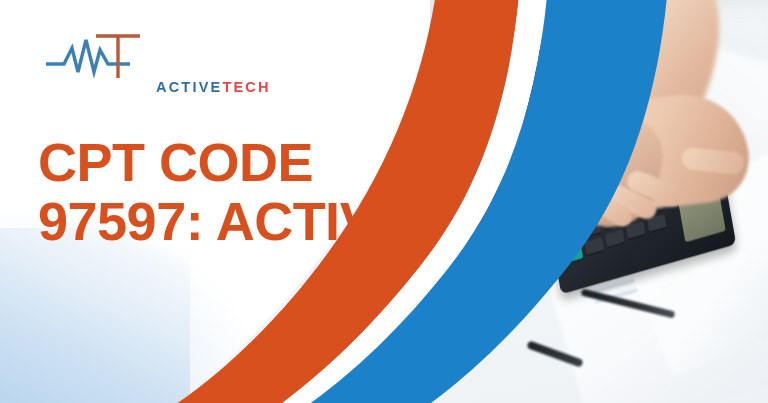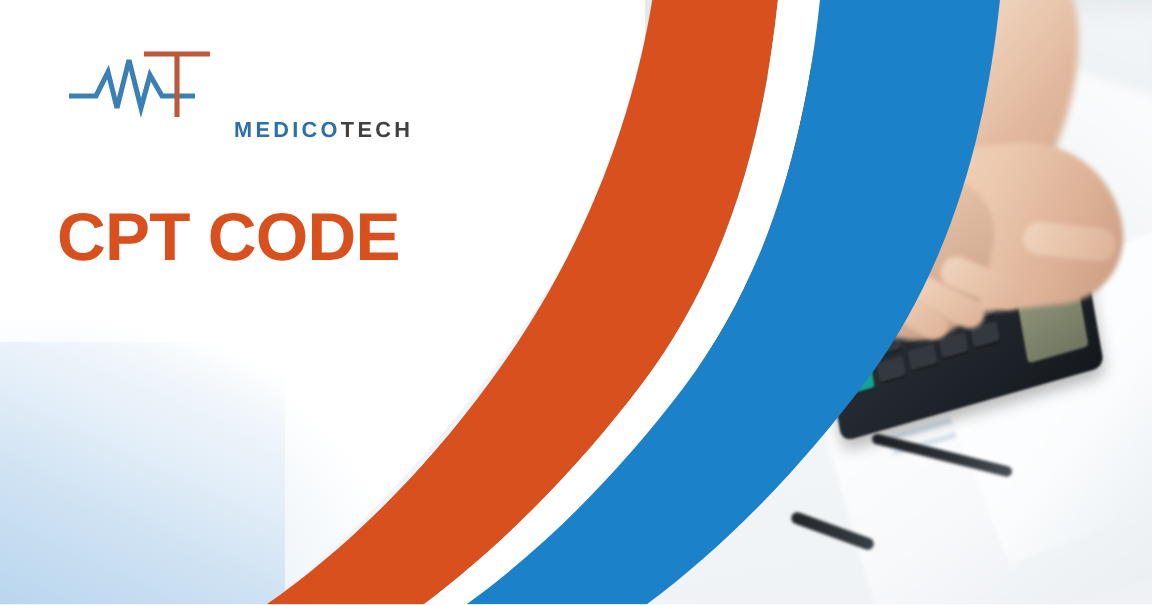--- a/index.html
+++ b/index.html
@@ -203,29 +203,29 @@
   .logo-text {
     position: absolute;
     left: 112px; top: 52px;
     font-size: 14.5px;
     font-weight: 700;
     letter-spacing: 2.2px;
     line-height: 1;
     white-space: nowrap;
   }
   .logo-text .med { color: #2f6fa8; }
-  .logo-text .tech { color: #404040; text-align: right; }
+  .logo-text .tech { color: #ef4444; text-align: right; }
 
   .headline {
     position: absolute;
     left: 38px; top: 133px;
     width: 400px;
     margin: 0;
     font-family: "Liberation Sans", sans-serif;
-    font-size: 45px;
+    font-size: 54px;
     font-weight: 700;
     line-height: 1.1;
     letter-spacing: -0.5px;
     color: #d9501f;
     text-transform: uppercase;
   }
   .headline .ln { display: block; white-space: nowrap; }
 </style>
 </head>
 <body>
@@ -322,20 +322,21 @@
   </svg>
 
   <div class="logo">
     <svg class="logo-mark" width="108" height="52" viewBox="0 0 108 52">
 
       <path d="M 2 36 L 20 36 L 28 20 L 34 44 L 42 12 L 50 44 L 56 22 L 64 36 L 86 36" fill="none" stroke="#3b7fb5" stroke-width="3.4" stroke-linecap="butt" stroke-linejoin="miter"></path>
 
       <path d="M 52 8 L 96 8" fill="none" stroke="#b9593a" stroke-width="3.4"></path>
       <path d="M 74 8 L 74 50" fill="none" stroke="#b9593a" stroke-width="3.4"></path>
     </svg>
-    <div class="logo-text"><span class="med">MEDICO</span><span class="tech">TECH</span></div>
+    <div class="logo-text"><span class="med">ACTIVE</span><span class="tech">TECH</span></div>
   </div>
 
   <h1 class="headline">
     <span class="ln">CPT CODE</span>
+    <span class="ln">97597: ACTIVE</span>
   </h1>
 
 </div>
 
 </body></html>

